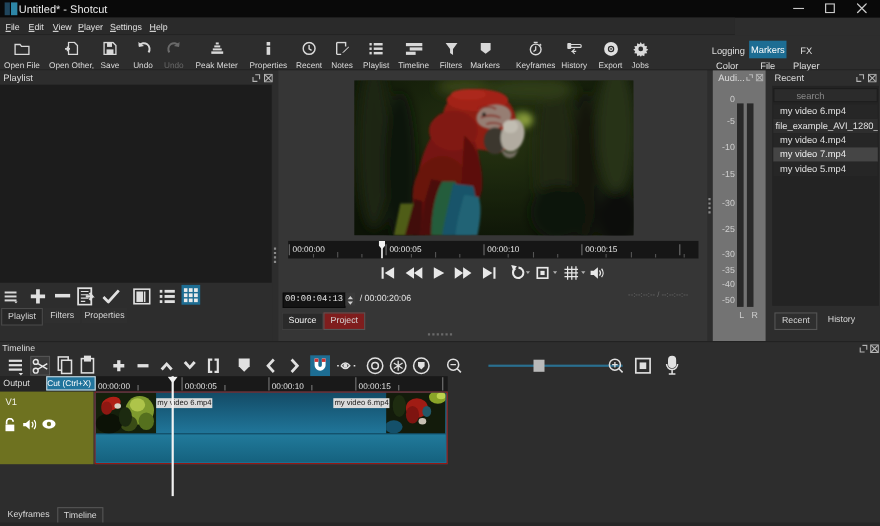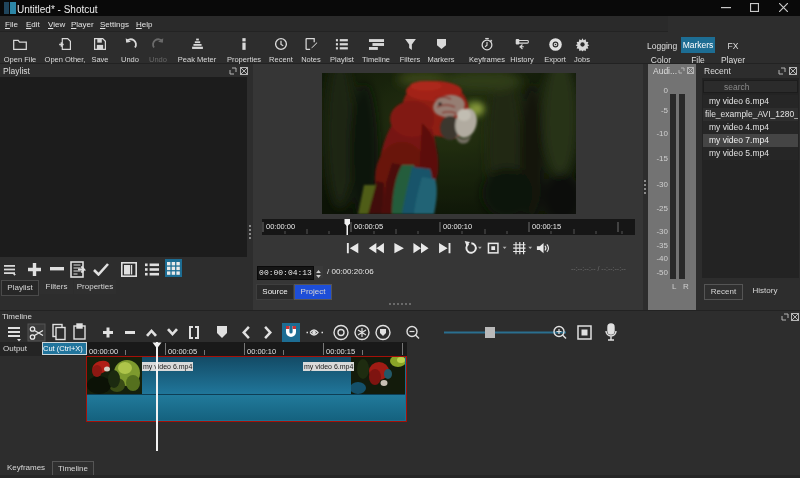--- a/index.html
+++ b/index.html
@@ -434,21 +434,21 @@
   <div class="abs" style="left:4px;top:202px;width:55px;height:12px;background:#141414;border:1px solid #0a0a0a;color:#e8e8e8;font-family:'Liberation Mono',monospace;font-size:8px;line-height:12px;text-align:center">00:00:04:13</div>
   <div class="abs" style="left:61px;top:202px;width:9px;height:12px;background:#3a3a3a"><svg width="9" height="12">
         <path d="M4.5 2 l2.4 3 h-4.8 z" fill="#cfcfcf"></path>
         <path d="M4.5 10 l2.4 -3 h-4.8 z" fill="#cfcfcf"></path>
       </svg></div>
   <div class="abs" style="left:74px;top:203px;font-size:8px;color:#e6e6e6">/ 00:00:20:06</div>
   <div class="abs" style="left:318px;top:201px;font-size:7px;color:#6f6f6f;letter-spacing:0">--:--:--:-- / --:--:--:--</div>
   <div class="abs" style="left:136px;top:236px;width:22px;height:3px;border-bottom:2px dotted #6a6a6a"></div>
 
   <div class="tab box" style="left:3px;top:220px;width:36px;color:#f2f2f2;background:#2a2a2a;border-color:#3e3e3e">Source</div>
-  <div class="tab box" style="left:41px;top:220px;width:36px;background:#1d4ed8;border-color:#555">Project</div>
+  <div class="tab box" style="left:41px;top:220px;width:36px;background:#7f1d1d;border-color:#555">Project</div>
 </div>
 
 <div class="abs" style="left:249px;top:225px;width:3px;height:14px;border-left:2px dotted #8a8a8a"></div>
 <div class="abs" style="left:644px;top:180px;width:3px;height:14px;border-left:2px dotted #8a8a8a"></div>
 
 <div class="abs" style="left:648px;top:64px;width:48px;height:246px;background:#737373;font-size:8px">
   <div class="phead abs" style="left:5px;top:2px">Audi...</div>
   <svg class="abs" style="left:30px;top:3px" width="7" height="7">
       <path d="M1 3 v3 h3 M3 1 h3 v3" fill="none" stroke="#b5b5b5" stroke-width="1"></path>
     </svg>
@@ -593,20 +593,35 @@
           <line x1="316.5" y1="1" x2="316.5" y2="13"></line>
         <line x1="39.5" y1="8" x2="39.5" y2="13"></line>
           <line x1="118.5" y1="8" x2="118.5" y2="13"></line>
           <line x1="197.5" y1="8" x2="197.5" y2="13"></line>
           <line x1="276.5" y1="8" x2="276.5" y2="13"></line>
       </g>
     </svg>
   </div>
   <div class="abs" style="left:0;top:31px;width:86px;height:14px;background:#242424;color:#dcdcdc;font-size:8px;line-height:14px;padding-left:3px;box-sizing:border-box">Output</div>
 
+  <div class="abs" style="left:0;top:45px;width:85px;height:66px;background:#6e7220">
+    <div class="abs" style="left:5px;top:4px;font-size:8.5px;color:#f0f0e8">V1</div>
+    <svg class="abs" style="left:4px;top:24px" width="12" height="13">
+        <path d="M2 6 v-2.5 a3 3 0 0 1 6 0" fill="none" stroke="#fff" stroke-width="1.5"></path>
+        <rect x="1" y="6" width="8" height="6" fill="#fff"></rect>
+      </svg>
+    <svg class="abs" style="left:21px;top:25px" width="12" height="10">
+        <path d="M0 3.5 h2.5 l3.5 -3 v9 l-3.5 -3 h-2.5 z" fill="#fff"></path>
+        <path d="M8 2.5 a4 4 0 0 1 0 5 M10 1 a6.5 6.5 0 0 1 0 8" fill="none" stroke="#fff" stroke-width="1.2"></path>
+      </svg>
+    <svg class="abs" style="left:38px;top:25px" width="13" height="9">
+        <ellipse cx="6.5" cy="4.5" rx="6" ry="4.2" fill="#fff"></ellipse>
+        <circle cx="6.5" cy="4.5" r="2" fill="#6e7220"></circle>
+      </svg>
+  </div>
 
   <div class="abs" style="left:86px;top:45px;width:321px;height:66px;border:1.5px solid #a51008;box-sizing:border-box;background:#1a6f8e">
     <div class="abs" style="left:0;top:0;width:318px;height:37px;background:linear-gradient(#134b66,#20769a)"></div>
     <div class="abs" style="left:0;top:37px;width:318px;height:1px;background:#0e3e55"></div>
     <div class="abs" style="left:0;top:38px;width:318px;height:25px;background:linear-gradient(#217a9b,#15627f)"></div>
     <svg class="abs" style="left:0;top:0;filter:blur(0.6px)" width="55" height="37" viewBox="0 0 55 37">
       <rect width="55" height="37" fill="#15200c"></rect>
       <ellipse cx="40" cy="16" rx="13" ry="13" fill="#7e9a2e"></ellipse>
       <ellipse cx="38" cy="11" rx="7" ry="6" fill="#aec44a"></ellipse>
       <ellipse cx="46" cy="26" rx="7" ry="8" fill="#55701e"></ellipse>

